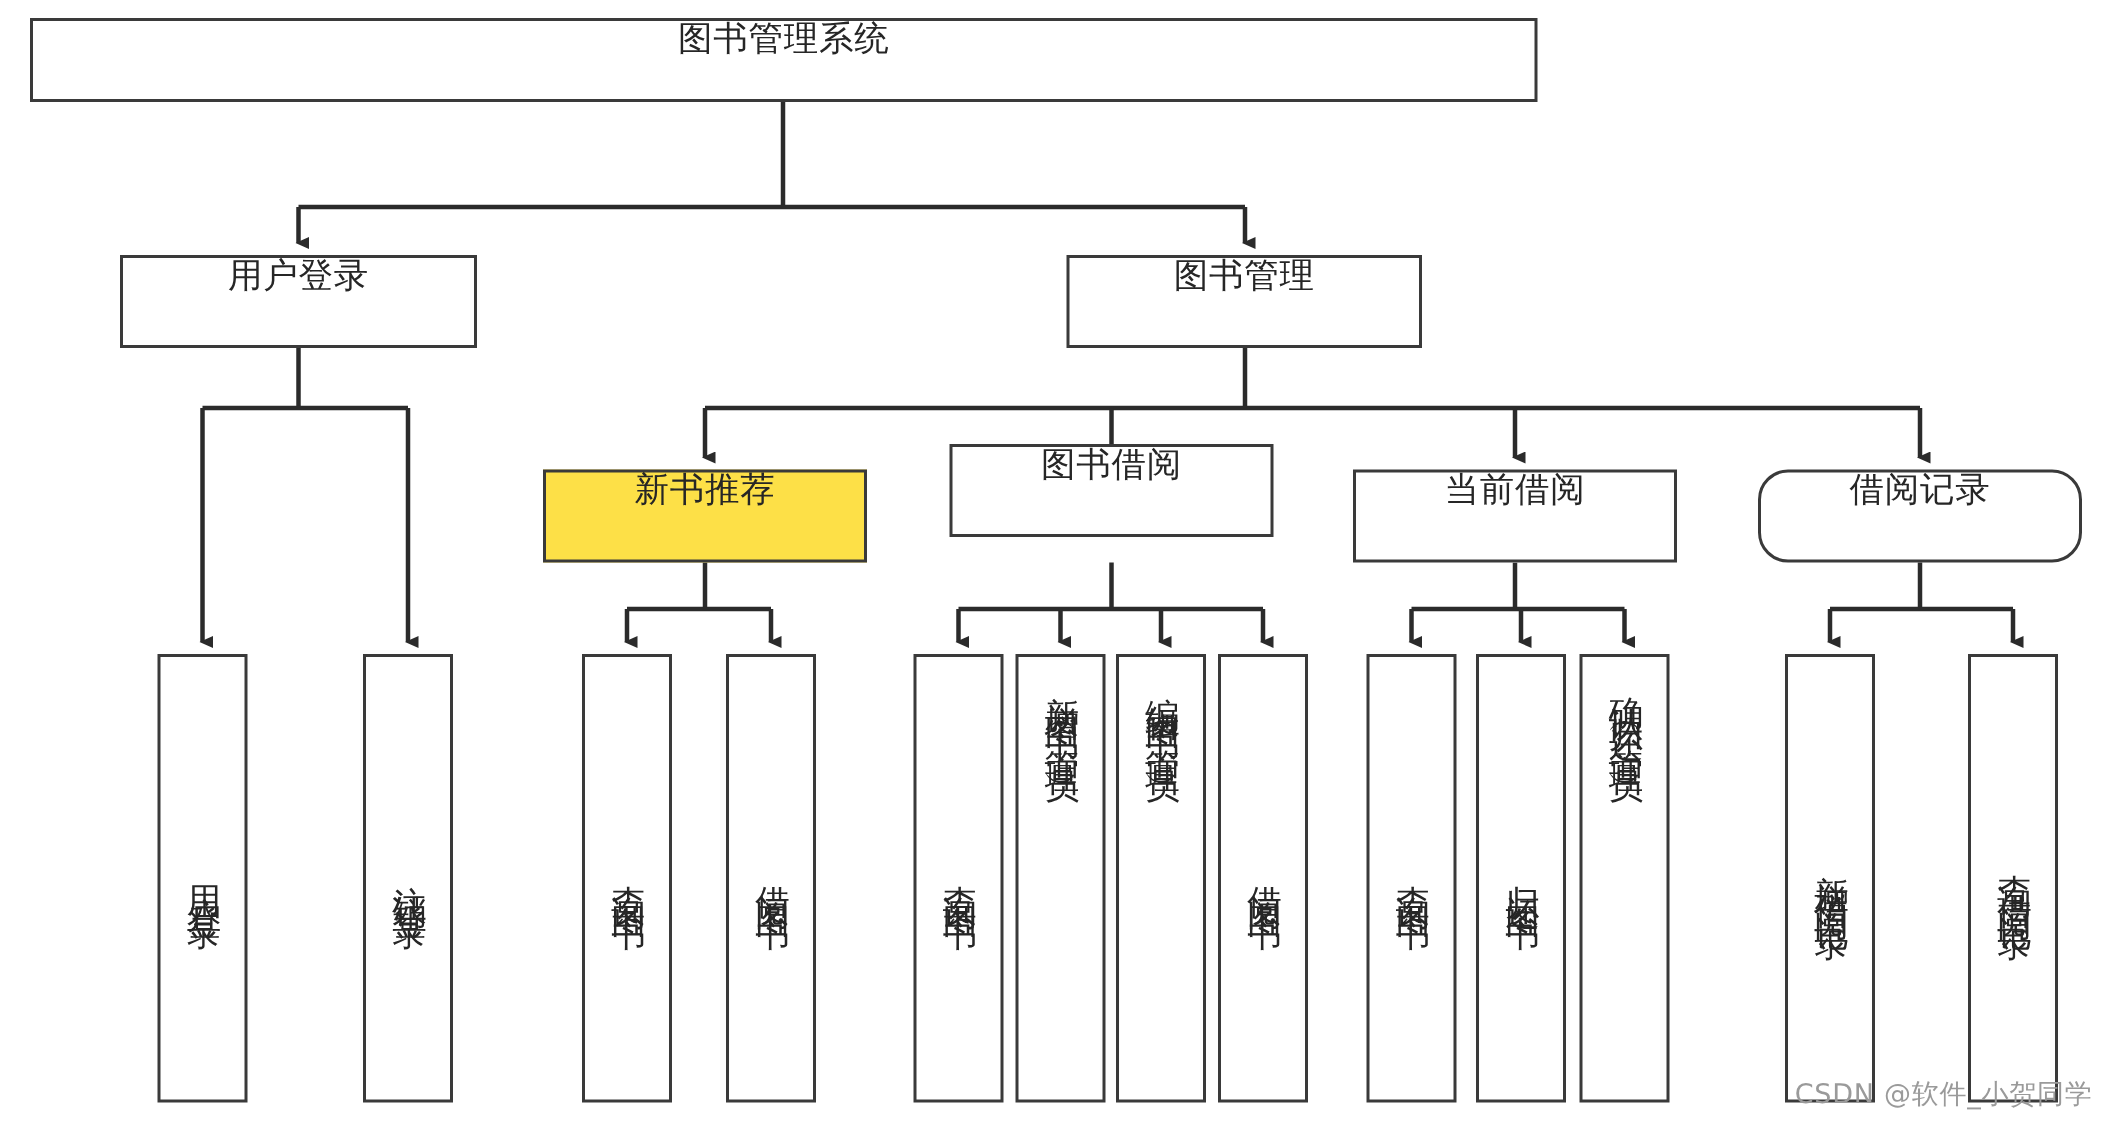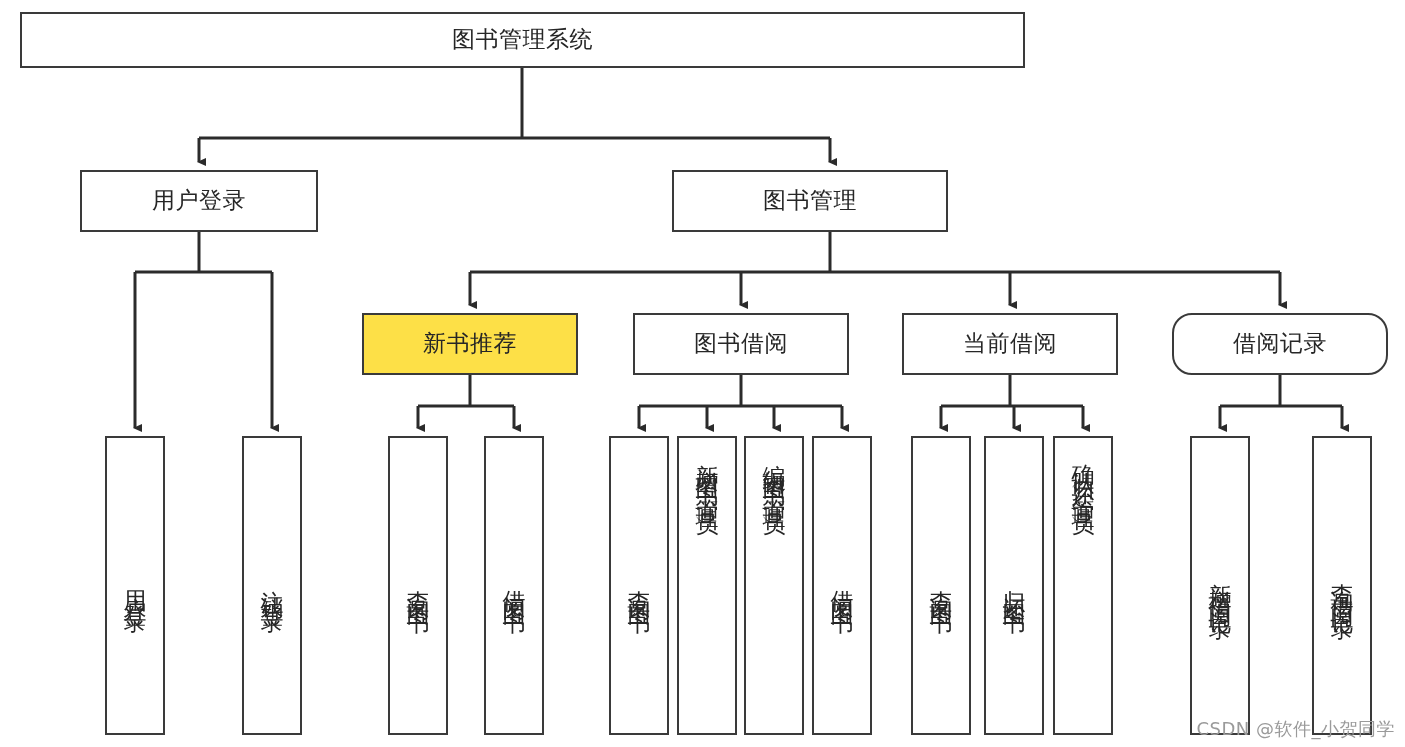--- a/index.html
+++ b/index.html
@@ -20,21 +20,20 @@
     top: 0;
     width: 1405px;
     height: 747px;
   }
   .node-box {
     position: absolute;
     box-sizing: border-box;
     background: #ffffff;
     border: 2.5px solid #3a3a3a;
     display: flex;
-    align-items: center;
     justify-content: center;
   }
   .node-label-h {
     font-size: 23px;
     color: #262626;
     line-height: 1.1;
     letter-spacing: 0.5px;
     white-space: nowrap;
     text-align: center;
   }
@@ -135,28 +134,28 @@
     </g>
   </svg>
 
   <div class="node-box" style="left: 20px; top: 12px; width: 1005px; height: 56px; border-color: rgb(58, 58, 58); background: rgb(255, 255, 255);">
     <span class="node-label-h" style="color: rgb(38, 38, 38);">图书管理系统</span>
   </div>
 
   <div class="node-box" style="left: 80px; top: 170px; width: 238px; height: 62px; border-color: rgb(58, 58, 58); background: rgb(255, 255, 255);">
     <span class="node-label-h" style="color: rgb(38, 38, 38);">用户登录</span>
   </div>
-  <div class="node-box" style="left: 672px; top: 170px; width: 276px; height: 62px; border-color: rgb(58, 58, 58); background: rgb(255, 255, 255);">
+  <div class="node-box" style="left: 711px; top: 170px; width: 237px; height: 62px; border-color: rgb(58, 58, 58); background: rgb(255, 255, 255);">
     <span class="node-label-h" style="color: rgb(38, 38, 38);">图书管理</span>
   </div>
 
   <div class="node-box" style="left: 362px; top: 313px; width: 216px; height: 62px; border-color: rgb(58, 58, 58); background: #fde047;">
     <span class="node-label-h" style="color: rgb(38, 38, 38);">新书推荐</span>
   </div>
-  <div class="node-box" style="left: 633px; top: 313px; width: 216px; height: 62px; border-color: rgb(58, 58, 58); background: rgb(255, 255, 255);">
+  <div class="node-box" style="left: 633px; top: 296px; width: 216px; height: 62px; border-color: rgb(58, 58, 58); background: rgb(255, 255, 255);">
     <span class="node-label-h" style="color: rgb(38, 38, 38);">图书借阅</span>
   </div>
   <div class="node-box" style="left: 902px; top: 313px; width: 216px; height: 62px; border-color: rgb(58, 58, 58); background: rgb(255, 255, 255);">
     <span class="node-label-h" style="color: rgb(38, 38, 38);">当前借阅</span>
   </div>
   <div class="node-box" style="left: 1172px; top: 313px; width: 216px; height: 62px; border-color: rgb(58, 58, 58); background: rgb(255, 255, 255); border-radius: 20px;">
     <span class="node-label-h" style="color: rgb(38, 38, 38);">借阅记录</span>
   </div>
 
   <div class="leaf-box" style="left: 105px; top: 436px; width: 60px; height: 299px; border-color: rgb(58, 58, 58); background: rgb(255, 255, 255);">

